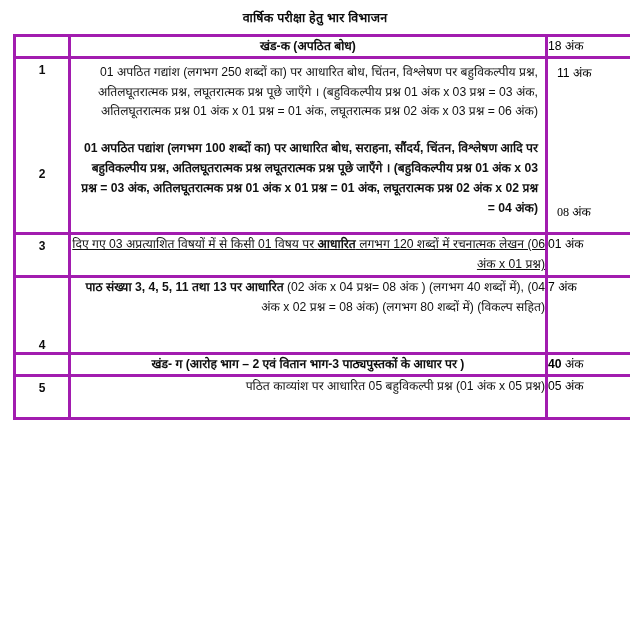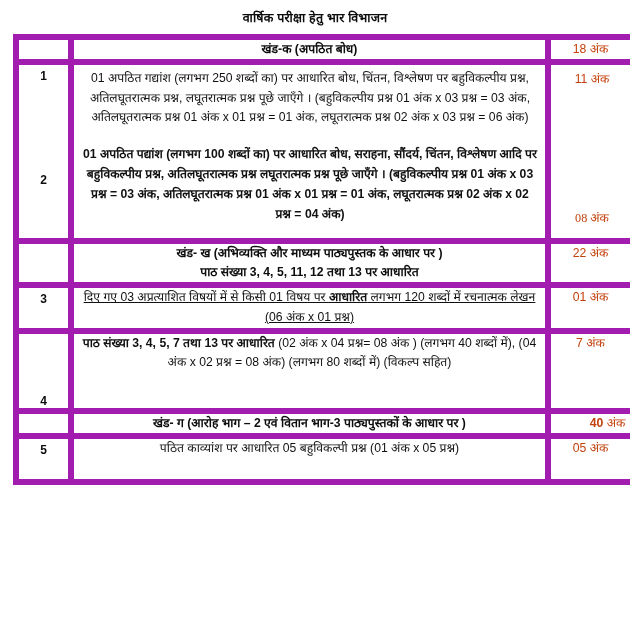--- a/index.html
+++ b/index.html
@@ -30,21 +30,21 @@
     color: #0d0d0d;
   }
   table.weightage {
     border-collapse: collapse;
     table-layout: fixed;
     width: 617px;
     margin: 0 0 0 13px;
     background: #fff;
   }
   table.weightage td {
-    border: 6px solid #a21caf;
+    border: 3px solid #a21caf;
     vertical-align: top;
     padding: 0;
     background: #fff;
   }
   
   col.c-sn    { width: 55px;  }
   col.c-desc  { width: 477px; }
   col.c-marks { width: 85px;  }
 
   .sn {
@@ -53,30 +53,29 @@
     font-weight: bold;
     color: #0d0d0d;
   }
   .sn-inner { padding: 4px 2px 0 2px; }
 
   .desc {
     font-size: 12.2px;
     line-height: 1.62;
     color: #111;
     padding: 4px 7px 5px 8px;
-    text-align: center;
+    text-align: right;
   }
   .marks {
     font-size: 12.2px;
-    color: #c2410c;
+    color: #000000;
     padding: 5px 6px 4px 9px;
     white-space: nowrap;
-    text-align: center;
   }
-  .marks.bold-num b { font-weight: bold; margin-left: 34px; }
+  .marks.bold-num b { font-weight: bold; }
 
   .section-head {
     text-align: center;
     font-size: 12.2px;
     font-weight: bold;
     line-height: 1.55;
     padding: 5px 6px 6px 6px;
     color: #0d0d0d;
   }
   .section-head .line2 { display: block; }
@@ -124,42 +123,34 @@
         <td class="stack-desc">
           <div class="desc">01 अपठित गद्यांश (लगभग 250 शब्दों का) पर आधारित बोध, चिंतन, विश्लेषण पर बहुविकल्पीय प्रश्न, अतिलघूतरात्मक प्रश्न, लघूतरात्मक प्रश्न पूछे जाऍंगे । (बहुविकल्पीय प्रश्न 01 अंक x 03 प्रश्न = 03 अंक, अतिलघूतरात्मक प्रश्न 01 अंक x 01 प्रश्न = 01 अंक, लघूतरात्मक प्रश्न 02 अंक x 03 प्रश्न = 06 अंक)</div>
           <div class="desc pad-bottom-1">01 अपठित पद्यांश (लगभग 100 शब्दों का) पर आधारित बोध, सराहना, सौंदर्य, चिंतन, विश्लेषण आदि पर बहुविकल्पीय प्रश्न, अतिलघूतरात्मक प्रश्न   लघूतरात्मक प्रश्न पूछे जाऍंगे । (बहुविकल्पीय प्रश्न 01 अंक x 03 प्रश्न = 03 अंक, अतिलघूतरात्मक प्रश्न 01 अंक x 01 प्रश्न = 01 अंक, लघूतरात्मक प्रश्न 02 अंक x 02 प्रश्न = 04 अंक)</div>
         </td>
         <td>
           <div class="marks">11 अंक</div>
           <div class="marks marks-mid">08 अंक</div>
         </td>
       </tr>
 
-      <tr>
-        <td></td>
-        <td class="section-head">
-          <span>खंड- ख (अभिव्यक्ति और माध्यम पाठ्यपुस्तक के आधार पर )</span>
-          <span class="line2">पाठ संख्या 3, 4, 5, 11, 12 तथा 13 पर आधारित</span>
-        </td>
-        <td class="marks">22 अंक</td>
-      </tr>
 
       <tr>
         <td>
           <div class="sn sn-inner">3</div>
         </td>
         <td class="desc pad-bottom-2"><span>दिए गए 03 अप्रत्याशित विषयों में से किसी 01 विषय पर </span><span class="b">आधारित</span><span> लगभग 120 शब्दों में रचनात्मक लेखन (06 अंक x 01 प्रश्न)</span></td>
         <td class="marks">01 अंक</td>
       </tr>
 
       <tr>
         <td>
           <div class="sn sn-inner sn-mid-2">4</div>
         </td>
-        <td class="desc pad-bottom-5"><span class="b">पाठ संख्या 3, 4, 5, 7 तथा 13 पर आधारित</span><span> (02 अंक x 04 प्रश्न= 08 अंक ) (लगभग 40 शब्दों में), (04 अंक x 02 प्रश्न = 08 अंक) (लगभग 80 शब्दों में) (विकल्प सहित)</span></td>
+        <td class="desc pad-bottom-5"><span class="b">पाठ संख्या 3, 4, 5, 11 तथा 13 पर आधारित</span><span> (02 अंक x 04 प्रश्न= 08 अंक ) (लगभग 40 शब्दों में), (04 अंक x 02 प्रश्न = 08 अंक) (लगभग 80 शब्दों में) (विकल्प सहित)</span></td>
         <td class="marks marks-mid-2">7 अंक</td>
       </tr>
 
       <tr>
         <td></td>
         <td class="section-head">खंड- ग (आरोह  भाग – 2 एवं वितान भाग-3 पाठ्यपुस्तकों के आधार पर )</td>
         <td class="marks bold-num"><b>40</b><span> अंक</span></td>
       </tr>
 
       <tr>

